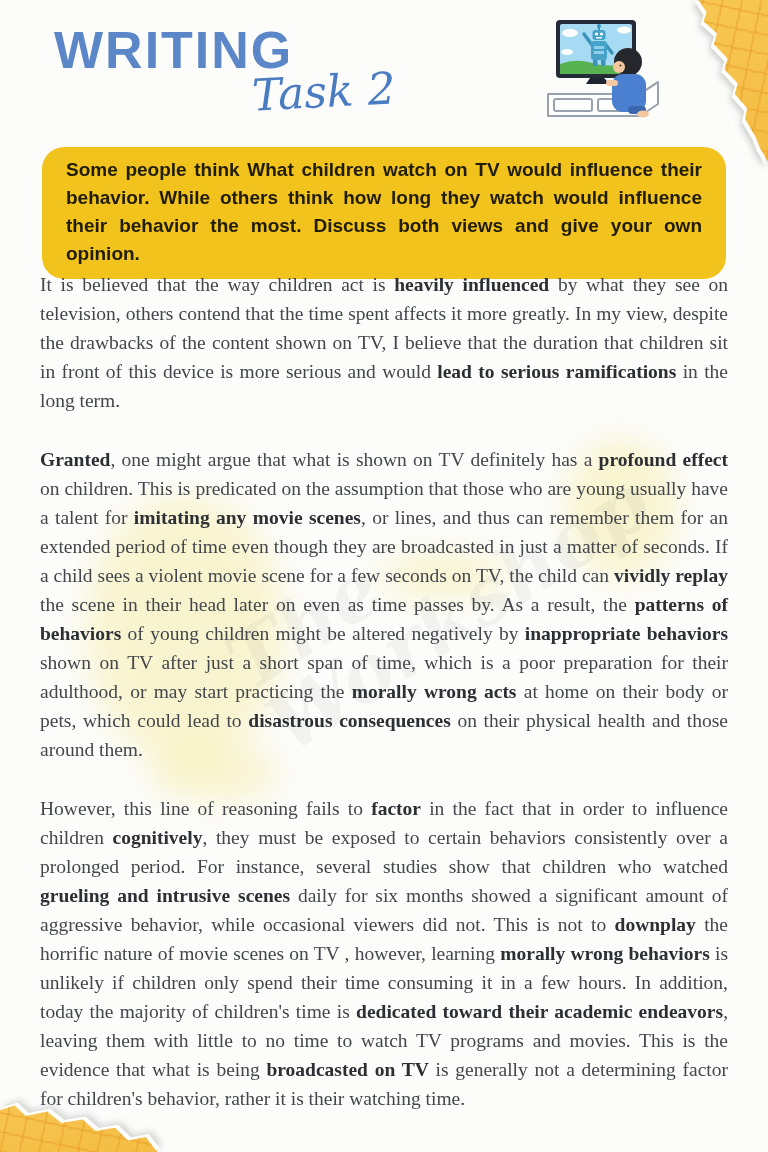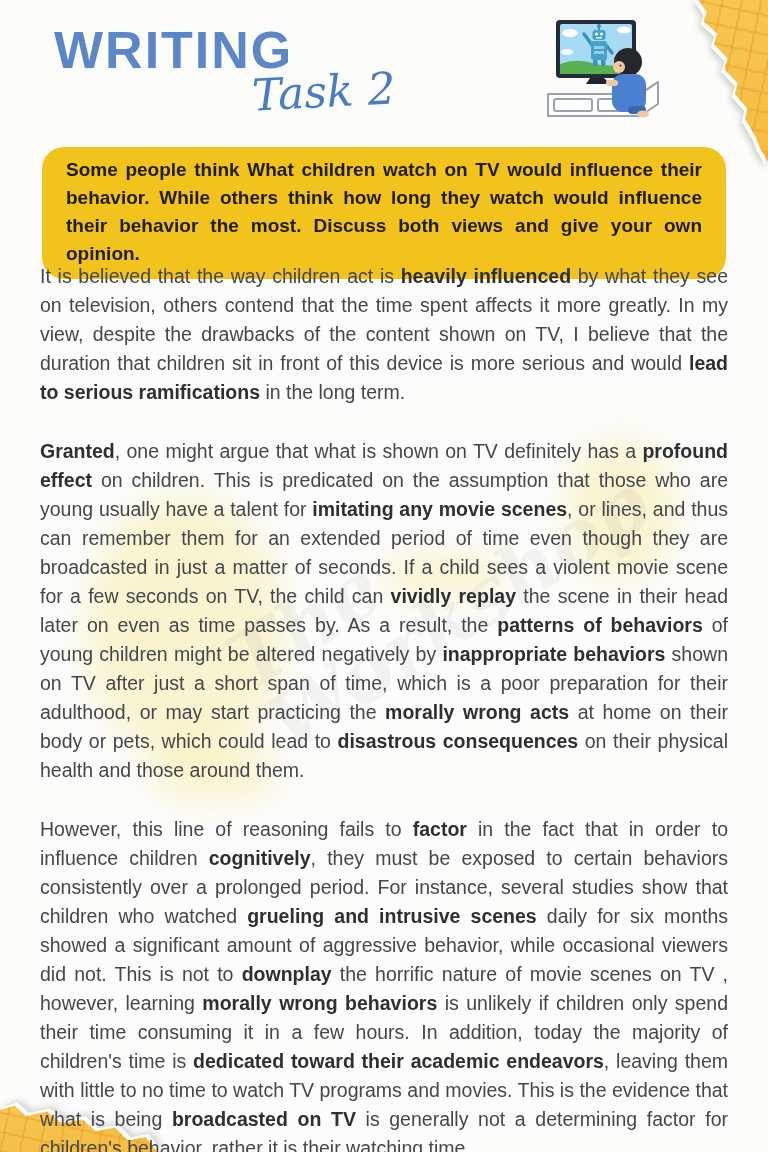--- a/index.html
+++ b/index.html
@@ -66,22 +66,22 @@
     background:#f2c21d; border-radius:22px; padding:9px 24px 11px;
   }
   .prompt p{
     margin:0; font-weight:bold; font-size:19px; line-height:28px;
     color:#201d06; text-align:justify;
   }
 
   
   .essay{ position:absolute; left:40px; right:40px; top:262px; }
   .para{
-    margin:0 0 30px; font-size:19.5px; line-height:29px;
-    color:#43474b; text-align:justify;
+    margin:8px 0 30px; font-size:19.5px; line-height:29px;
+    color:#43474b; text-align:justify;font-family:Liberation Serif, serif;
   }
   .para b{ color:#2c2f33; }
 
   
   .ln{ fill:none; stroke:#9aa3ad; stroke-width:2; stroke-linejoin:round; }
 </style>
 </head>
 <body>
 
 <div class="page">

